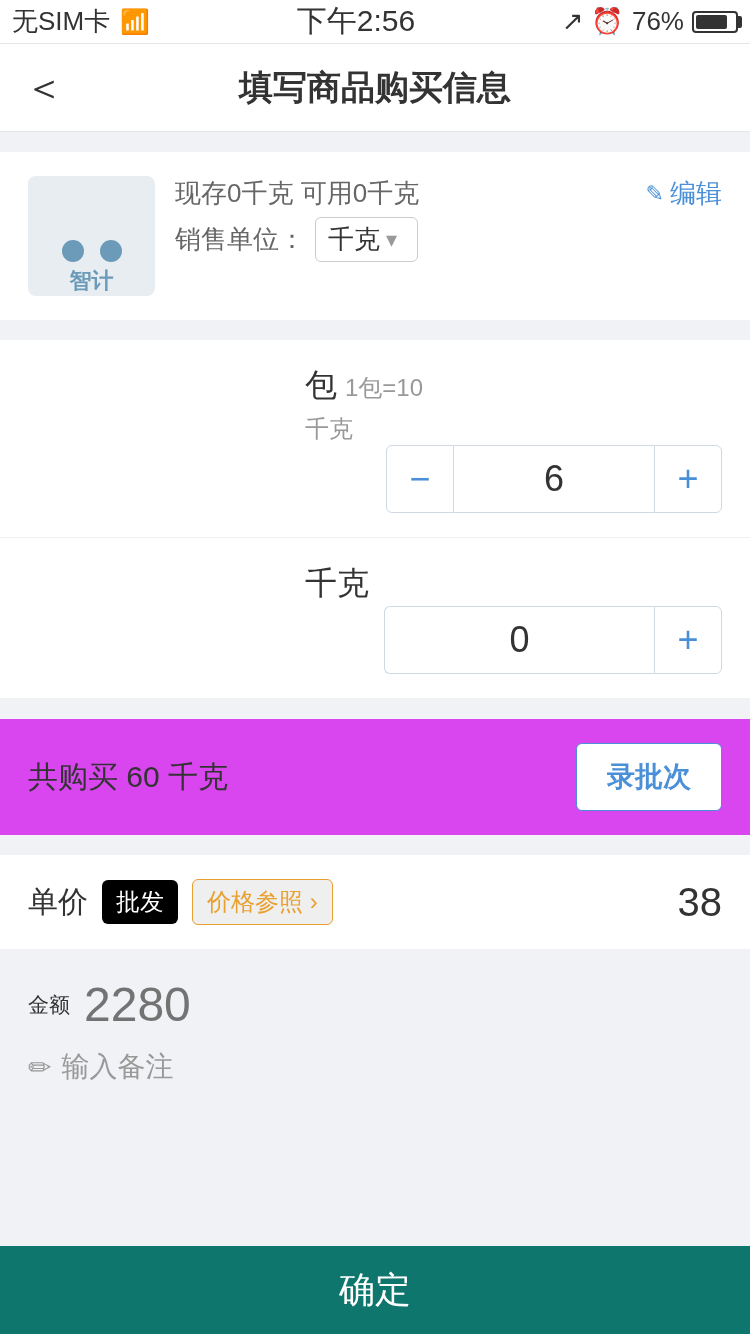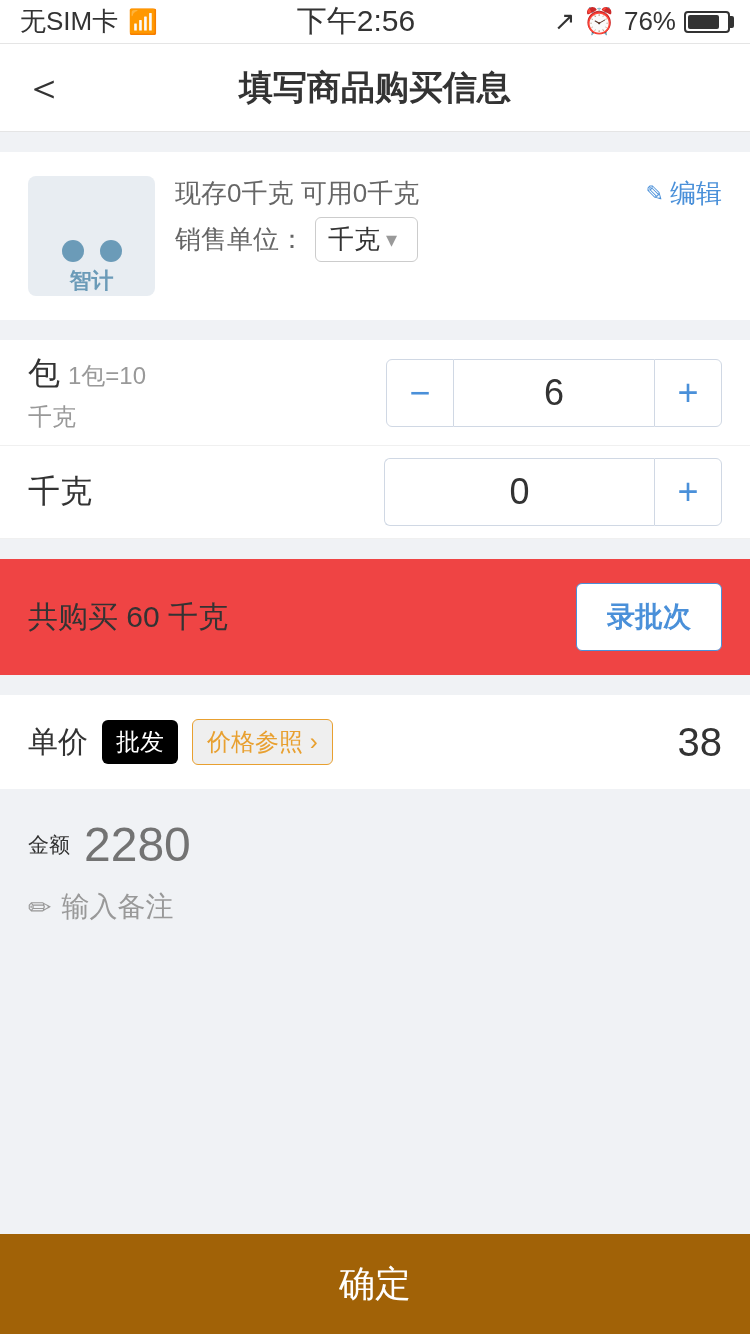--- a/index.html
+++ b/index.html
@@ -14,21 +14,21 @@
     }
 
     
     .status-bar {
       width: 750px;
       height: 44px;
       background: #fff;
       display: flex;
       align-items: center;
       justify-content: space-between;
-      padding: 0 20px;
+      padding: 0 12px;
       font-size: 26px;
       color: #333;
       border-bottom: 1px solid #e5e5e5;
     }
     .status-left { display: flex; align-items: center; gap: 10px; }
     .status-center { font-size: 30px; font-weight: 500; }
     .status-right { display: flex; align-items: center; gap: 8px; font-size: 26px; }
     .battery-icon {
       width: 46px; height: 22px; border: 2px solid #333; border-radius: 4px;
       position: relative; display: inline-block; vertical-align: middle;
@@ -112,22 +112,23 @@
     }
     .edit-icon { font-size: 22px; }
 
     
     .input-section {
       background: #fff;
       margin-top: 20px;
     }
     .input-row {
       display: flex; align-items: center;
-      padding: 12px 28px;
+      padding: 24px 28px;
       border-bottom: 1px solid #f0f0f0;
+      flex-direction: column;
     }
     .input-label {
       font-size: 32px; color: #333; width: 140px; flex-shrink: 0;
     }
     .input-hint { font-size: 24px; color: #999; margin-left: 8px; }
     .input-controls {
       display: flex; align-items: center; margin-left: auto; gap: 0;
     }
     .qty-btn {
       width: 68px; height: 68px; border: 1px solid #d0d8e4;
@@ -147,21 +148,21 @@
       border-radius: 6px 0 0 6px; outline: none;
     }
     .qty-btn-only-right {
       width: 68px; height: 68px; border: 1px solid #d0d8e4;
       background: #fff; display: flex; align-items: center; justify-content: center;
       font-size: 36px; color: #4a90d9; cursor: pointer; border-radius: 0 6px 6px 0;
     }
 
     
     .summary-row {
-      background: #ef4444;
+      background: #d946ef;
       display: flex; align-items: center; justify-content: space-between;
       padding: 24px 28px;
       margin-top: 20px;
     }
     .summary-text { font-size: 30px; color: #333; }
     .batch-btn {
       border: 1px solid #4a90d9; border-radius: 6px;
       padding: 14px 30px; font-size: 28px; color: #4a90d9;
       background: #fff; cursor: pointer; font-weight: bold;
     }
@@ -201,22 +202,22 @@
 
     
     .gray-area {
       background: #f0f2f5;
       height: 380px;
     }
 
     
     .bottom-btn {
       width: 750px;
-      height: 100px;
-      background: #a16207;
+      height: 88px;
+      background: #0f766e;
       display: flex; align-items: center; justify-content: center;
       font-size: 36px; color: #fff; font-weight: 500;
       cursor: pointer; position: fixed; bottom: 0; left: 0;
     }
 
     
     .wifi-icon { font-size: 24px; }
   </style>
 </head>
 <body>

